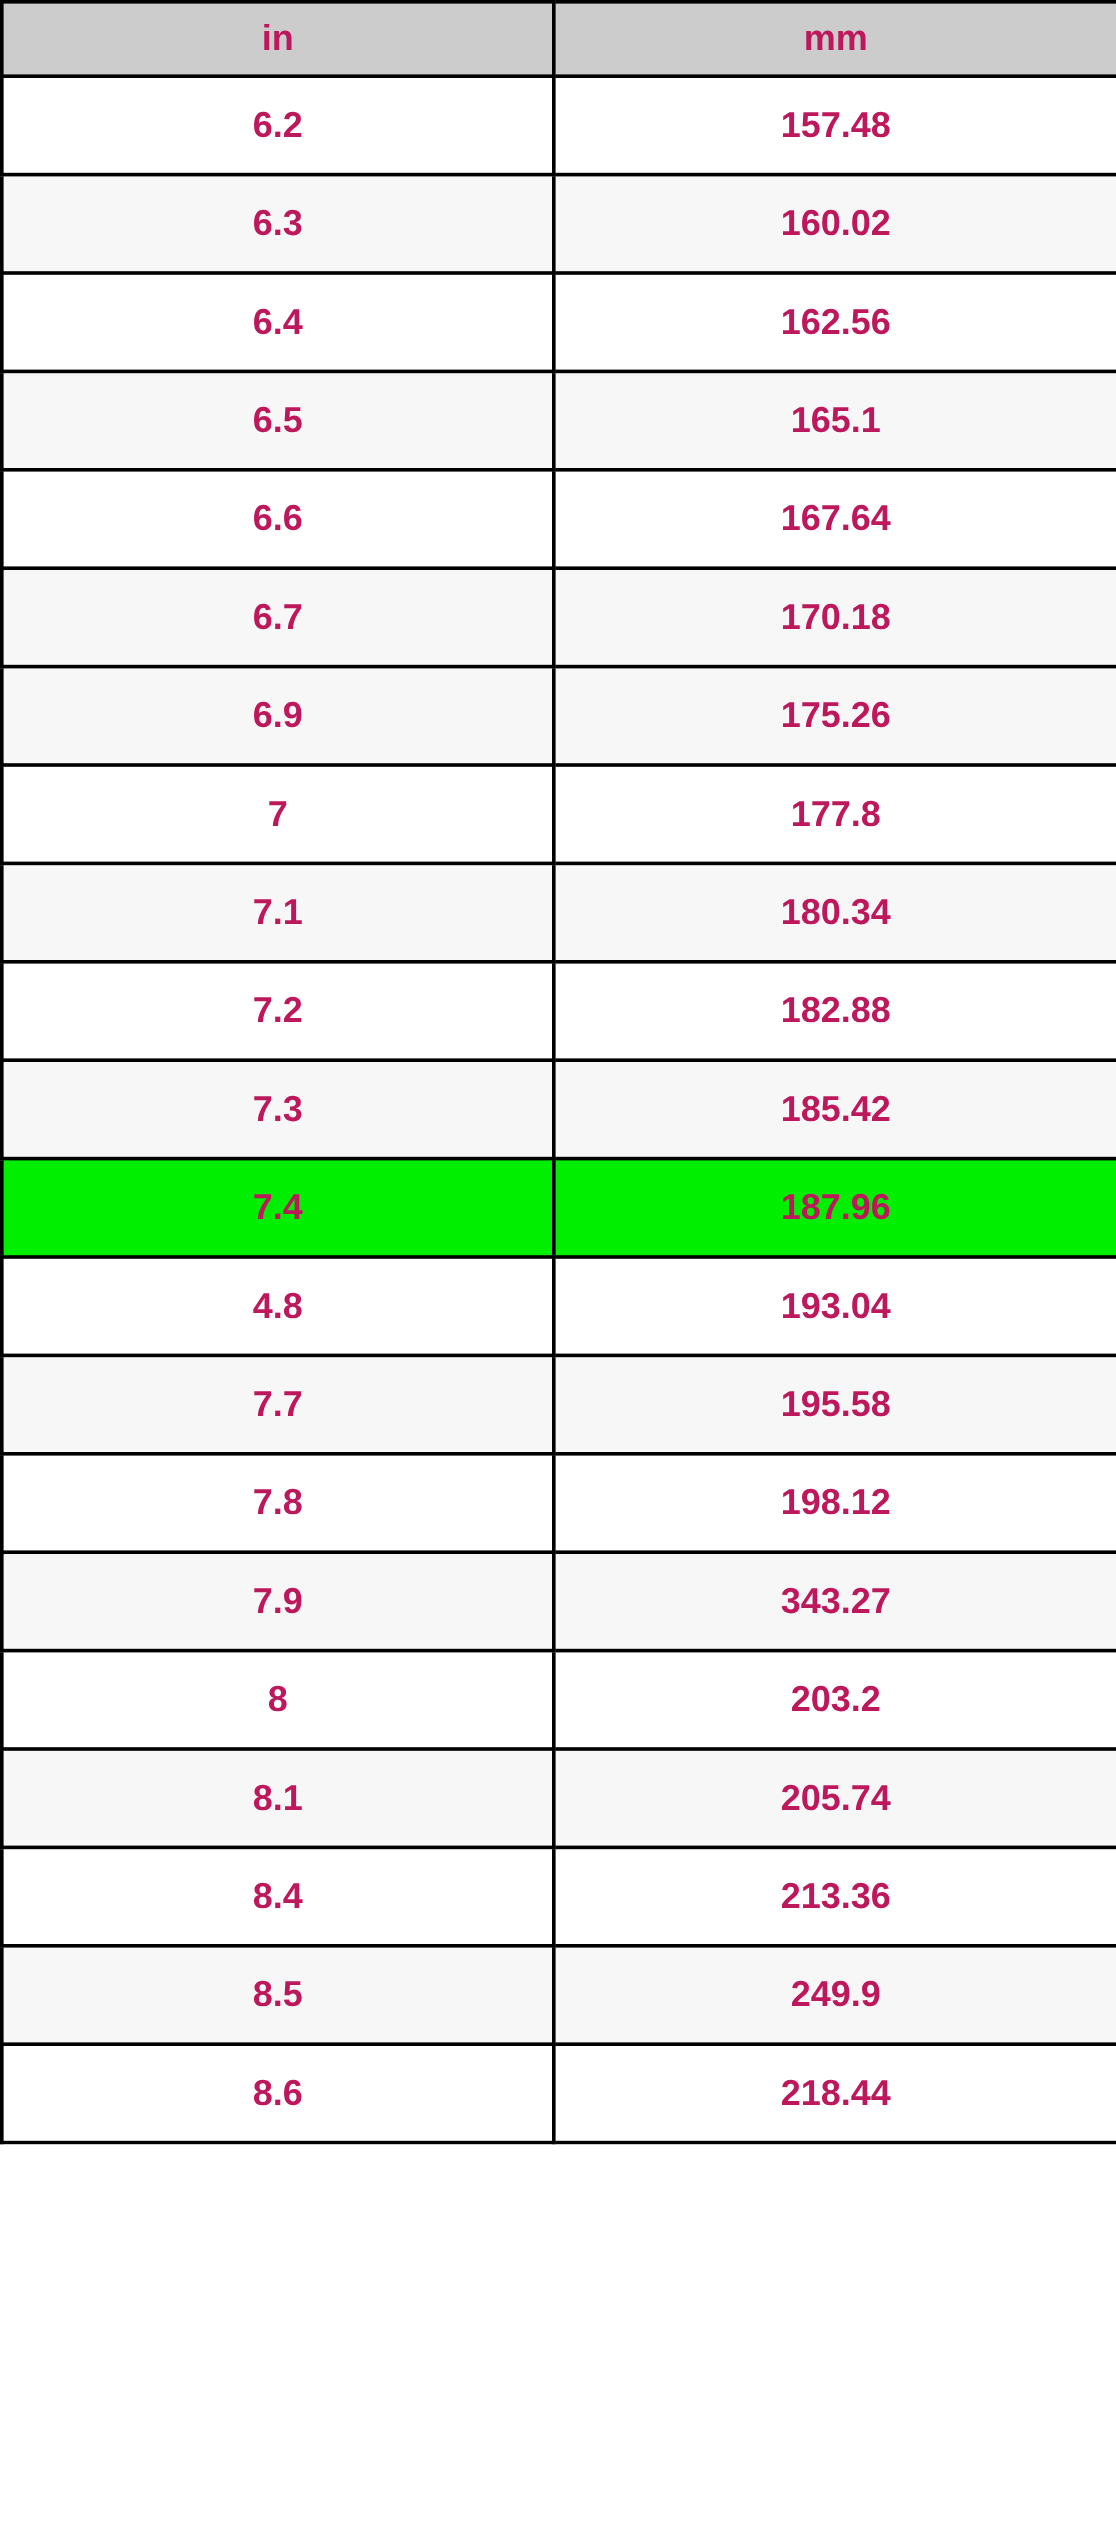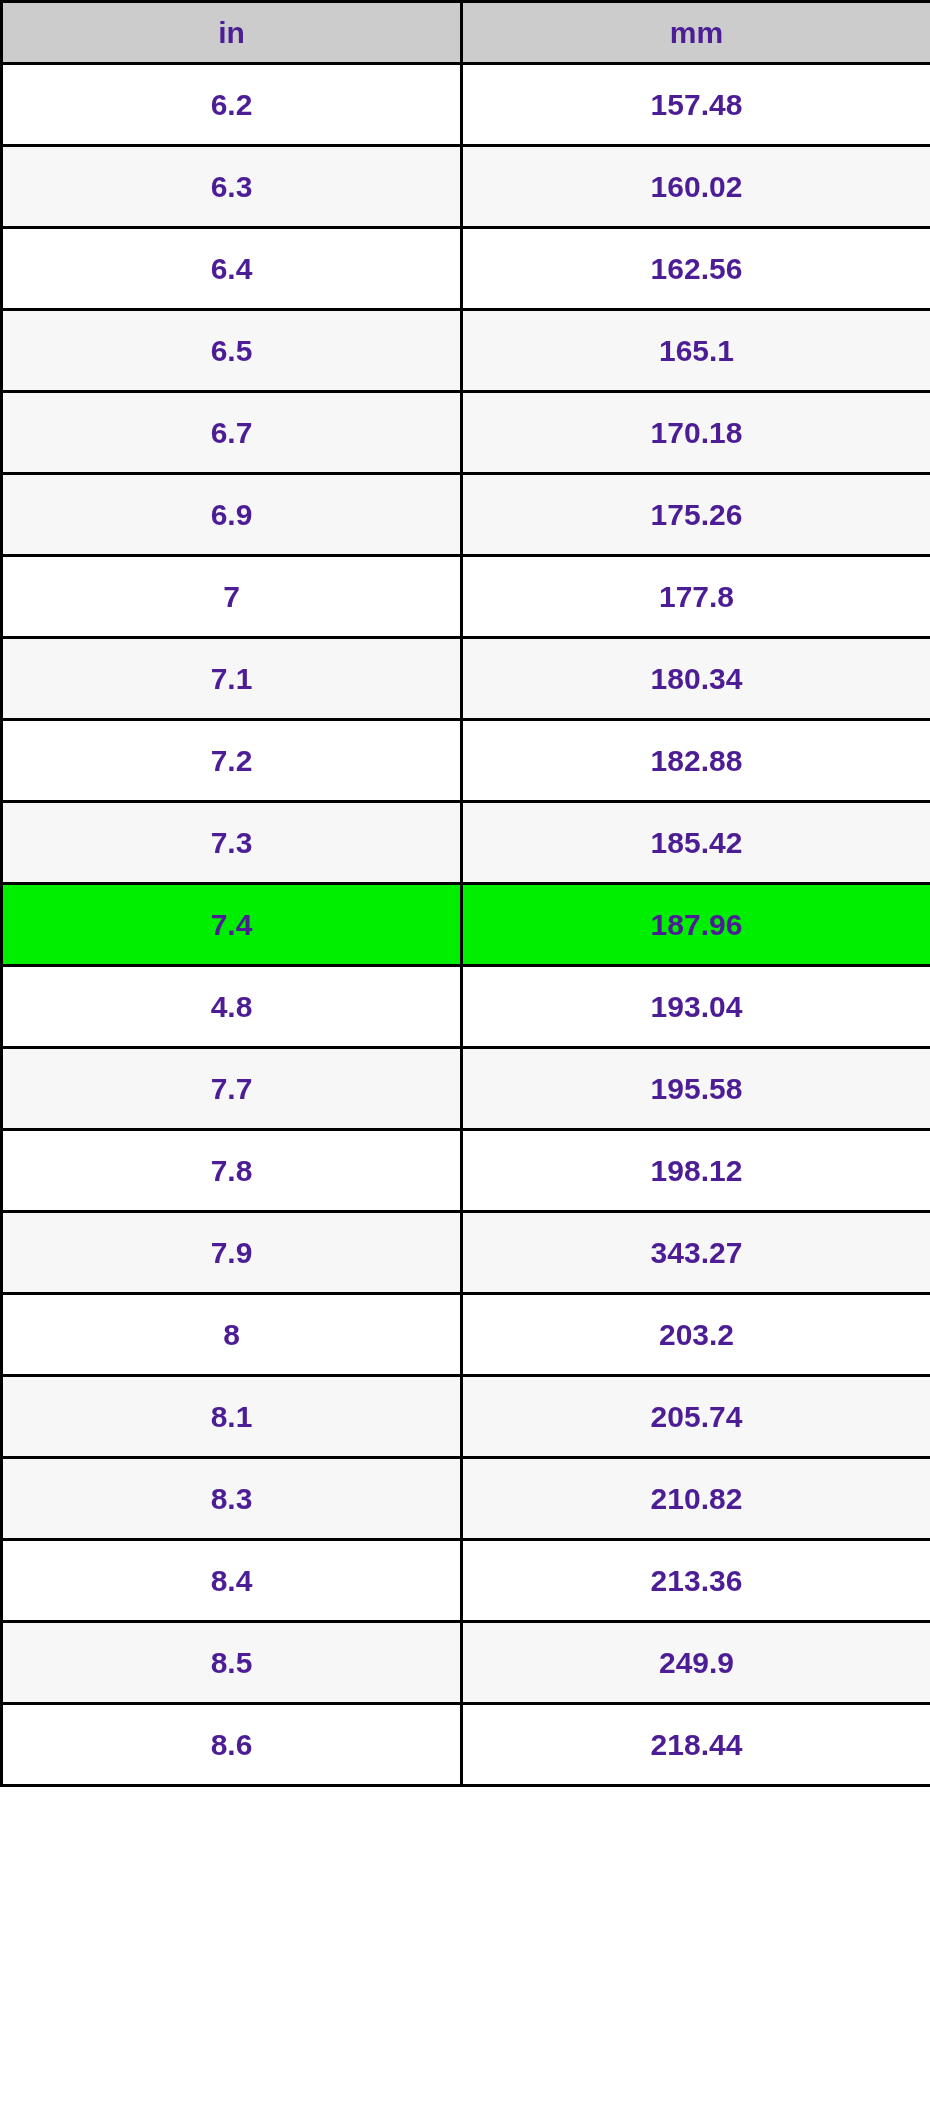--- a/index.html
+++ b/index.html
@@ -16,21 +16,21 @@
   #conv-table col.c-in { width: 460px; }
   #conv-table col.c-mm { width: 470px; }
 
   #conv-table th,
   #conv-table td {
     border: 3px solid #000000;
     text-align: center;
     vertical-align: middle;
     font-size: 30px;
     font-weight: bold;
-    color: #4c1d95;
+    color: #be185d;
     line-height: 1;
     padding: 0;
   }
 
   #conv-table thead th {
     background: #cccccc;
     height: 62px;
   }
 
   #conv-table tbody tr { height: 82px; }
@@ -62,20 +62,24 @@
         <td>6.3</td>
         <td>160.02</td>
       </tr>
       <tr class="row-odd">
         <td>6.4</td>
         <td>162.56</td>
       </tr>
       <tr class="row-even">
         <td>6.5</td>
         <td>165.1</td>
+      </tr>
+      <tr class="row-odd">
+        <td>6.6</td>
+        <td>167.64</td>
       </tr>
       <tr class="row-even">
         <td>6.7</td>
         <td>170.18</td>
       </tr>
       <tr class="row-even">
         <td>6.9</td>
         <td>175.26</td>
       </tr>
       <tr class="row-odd">
@@ -115,24 +119,20 @@
         <td>343.27</td>
       </tr>
       <tr class="row-odd">
         <td>8</td>
         <td>203.2</td>
       </tr>
       <tr class="row-even">
         <td>8.1</td>
         <td>205.74</td>
       </tr>
-      <tr class="row-even">
-        <td>8.3</td>
-        <td>210.82</td>
-      </tr>
       <tr class="row-odd">
         <td>8.4</td>
         <td>213.36</td>
       </tr>
       <tr class="row-even">
         <td>8.5</td>
         <td>249.9</td>
       </tr>
       <tr class="row-odd">
         <td>8.6</td>

